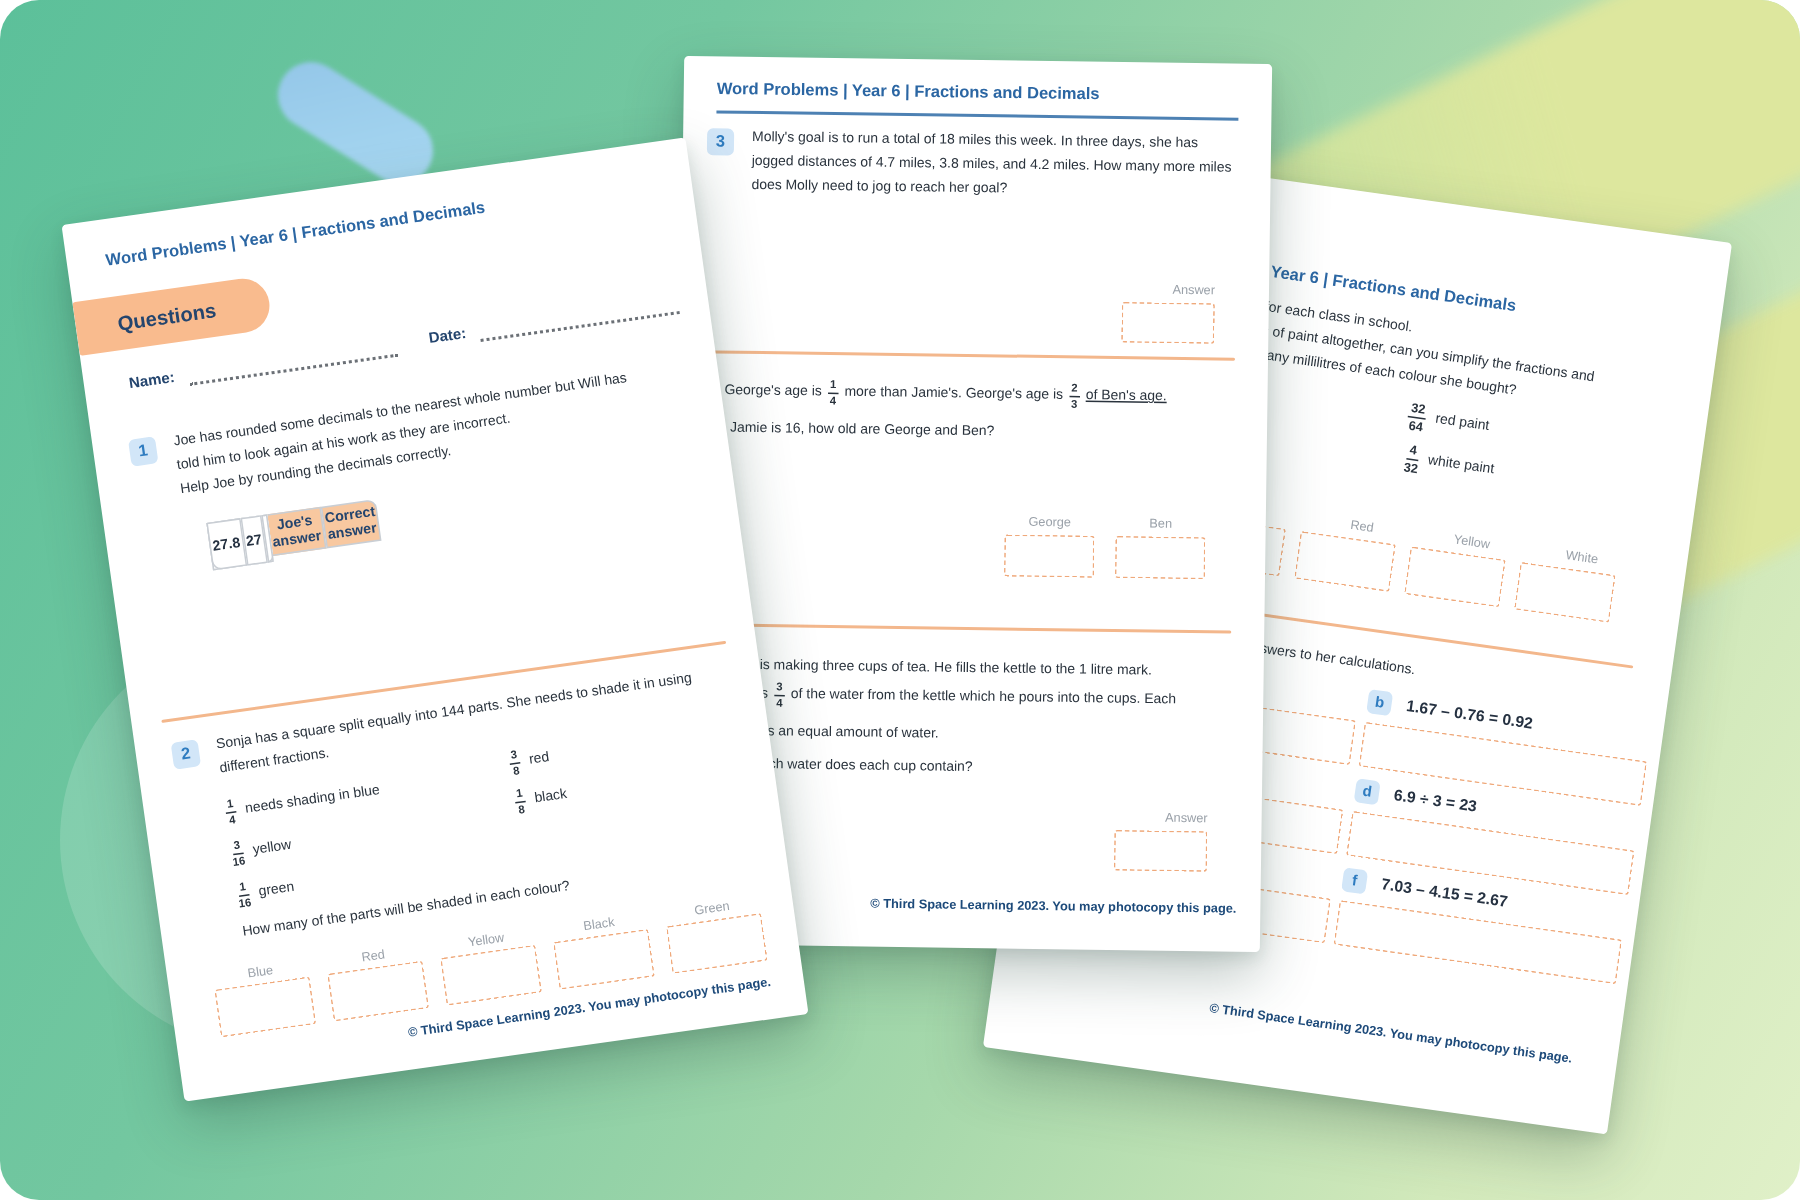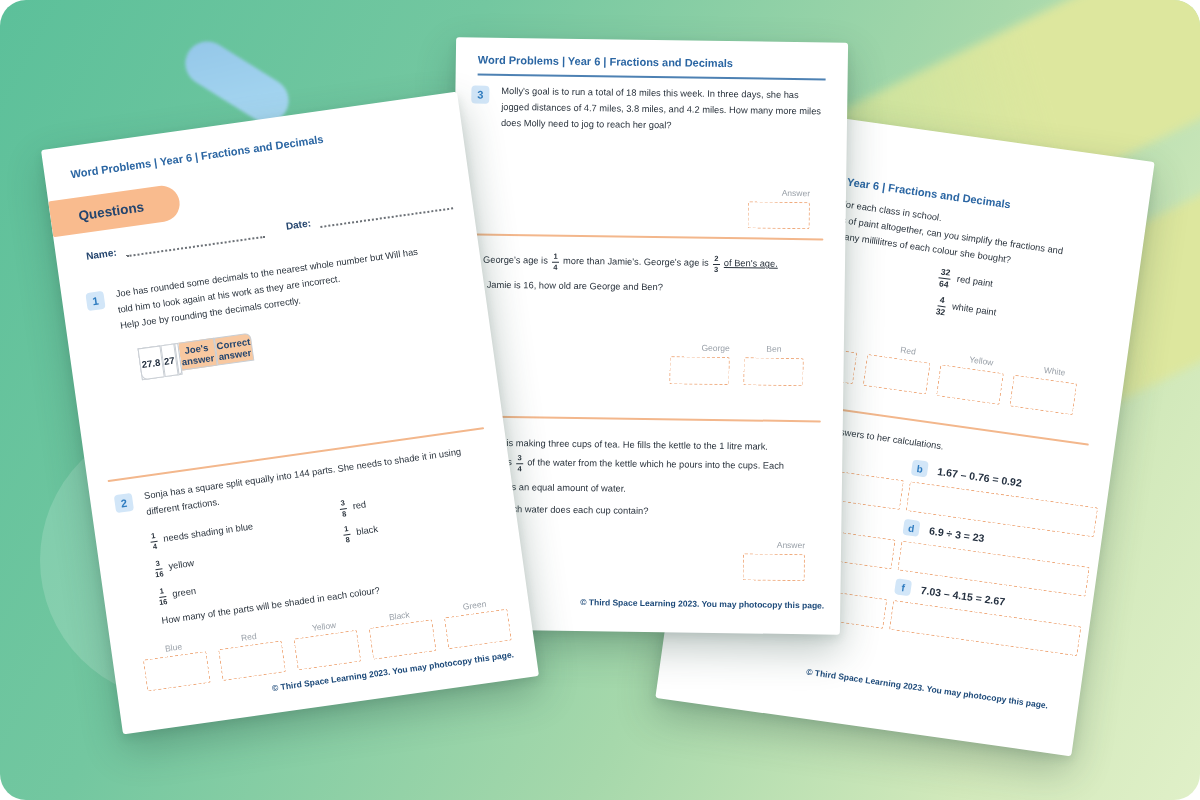--- a/index.html
+++ b/index.html
@@ -144,21 +144,21 @@
       </span>
       <span style="position:static;">more than Jamie's. George's age is</span>
       <span class="frac" style="position:static;">
         <span class="fn">2</span>
         <span class="fd">3</span>
       </span>
       <span style="position:static;text-decoration:underline;">of Ben's age.</span>
     </div>
     <div class="body-t" style="left:34px;top:240px;">Jamie is 16, how old are George and Ben?</div>
 
-    <div class="glabel" style="left:218px;top:302px;width:60px;text-align:right;">George</div>
+    <div class="glabel" style="left:218px;top:302px;width:60px;text-align:center;">George</div>
     <div class="dash-box" style="left:218px;top:316px;width:60px;height:28px;"></div>
     <div class="glabel" style="left:292px;top:302px;width:60px;text-align:center;">Ben</div>
     <div class="dash-box" style="left:292px;top:316px;width:60px;height:28px;"></div>
 
     <div class="divider" style="left:22px;top:378px;width:348px;"></div>
 
     <div class="body-t" style="left:56px;top:398px;">is making three cups of tea. He fills the kettle to the 1 litre mark.</div>
     <div class="inline-row body-t" style="left:52px;top:416px;">
       <span style="position:static;">es</span>
       <span class="frac" style="position:static;">

